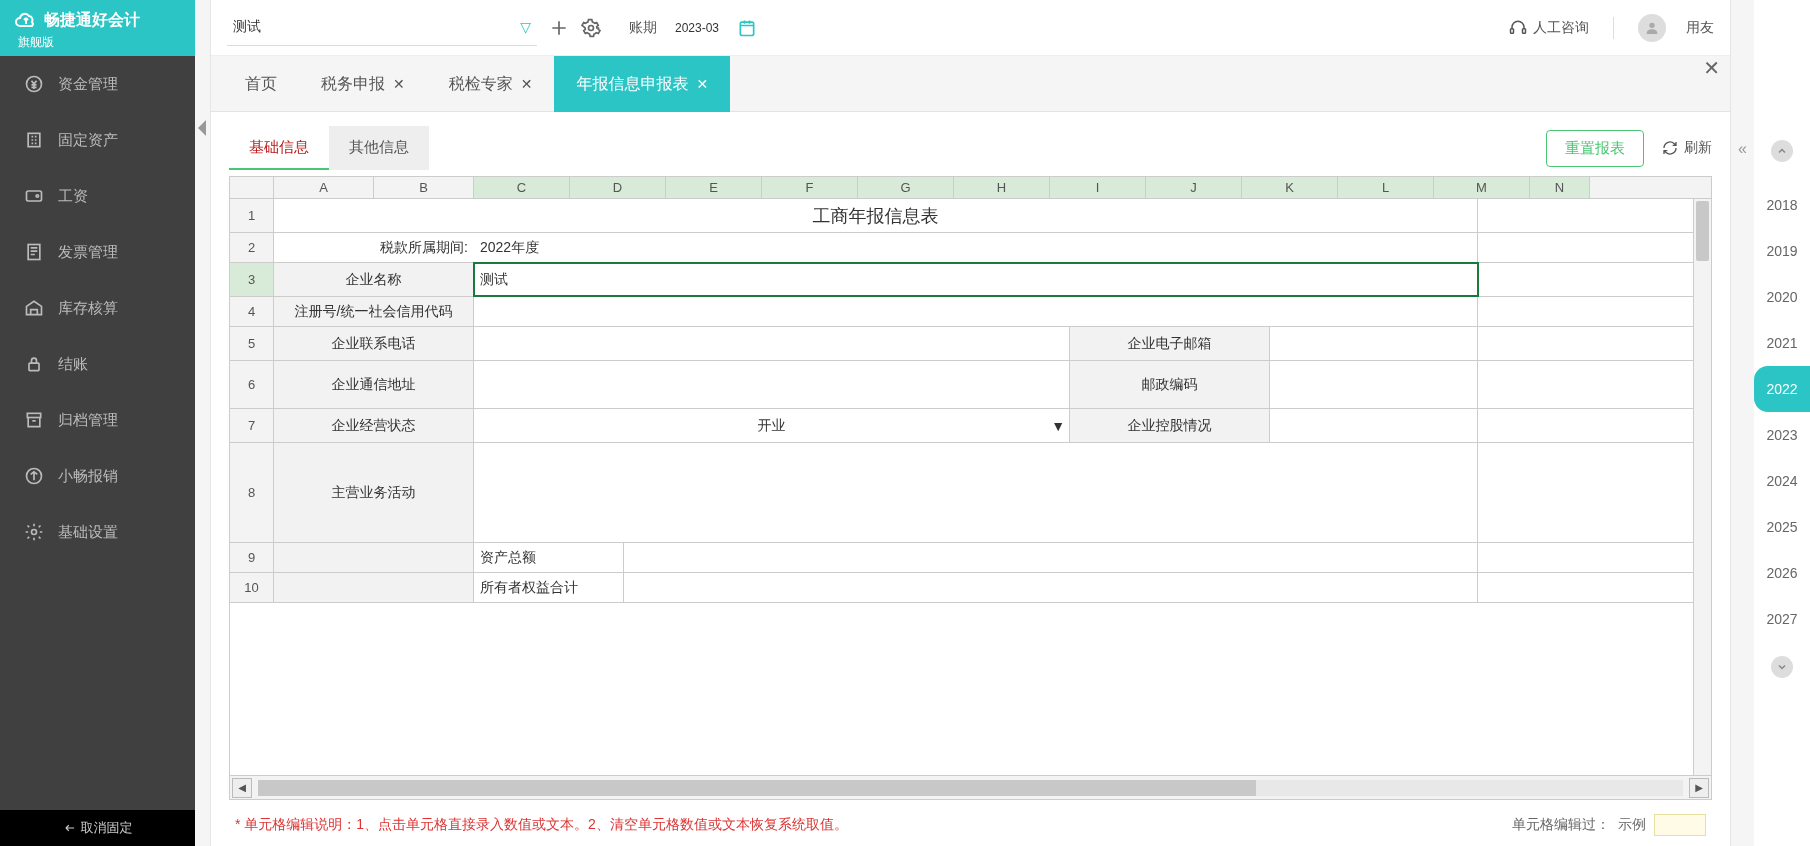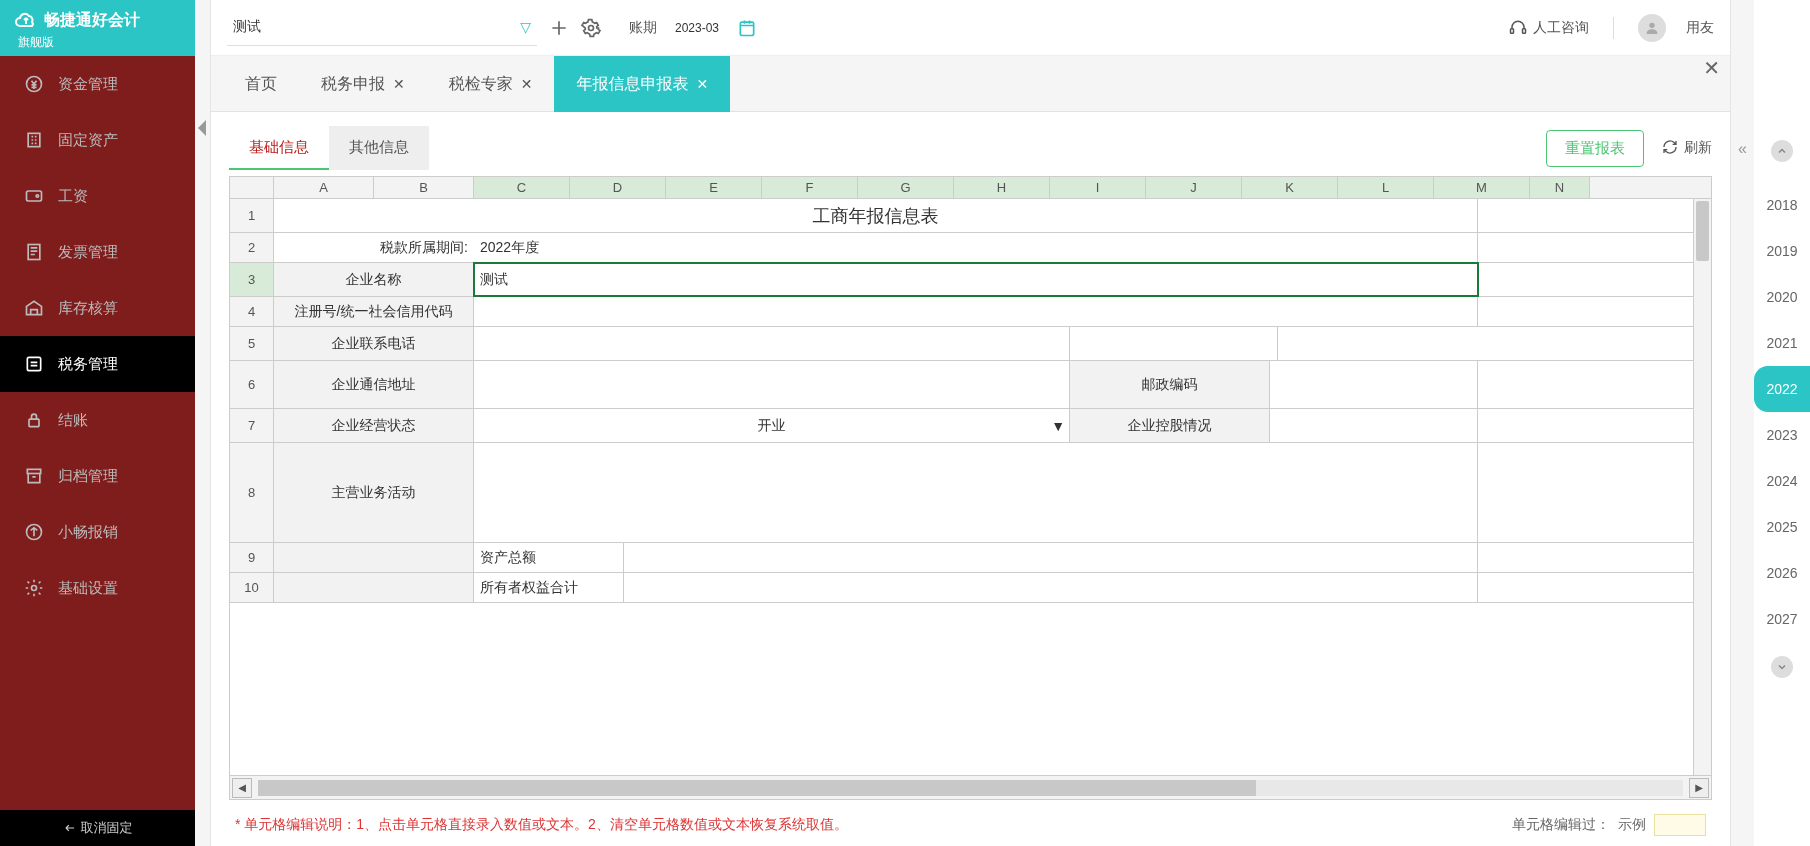--- a/index.html
+++ b/index.html
@@ -1,20 +1,20 @@
 <!DOCTYPE html>
 <html><head>
 <meta charset="utf-8">
 <style>
 * { margin: 0; padding: 0; box-sizing: border-box; }
 body { font-family: "Microsoft YaHei", Arial, sans-serif; font-size: 14px; color: #333; background: #fff; overflow: hidden; }
 .app { display: flex; height: 846px; width: 1810px; }
 
 
-.sidebar { width: 195px; background: #7f1d1d; color: #ccc; display: flex; flex-direction: column; }
+.sidebar { width: 195px; background: #404040; color: #ccc; display: flex; flex-direction: column; }
 .logo-area { background: #2bc5c5; height: 56px; padding: 8px 14px; color: #fff; }
 .logo-row { display: flex; align-items: center; gap: 6px; font-size: 16px; font-weight: bold; }
 .logo-icon { width: 24px; height: 24px; }
 .logo-sub { font-size: 12px; margin-top: 2px; margin-left: 4px; }
 .nav { flex: 1; overflow: hidden; }
 .nav-item { display: flex; align-items: center; gap: 14px; padding: 18px 24px; cursor: pointer; font-size: 15px; color: #bbb; }
 .nav-item.active { background: #000; color: #fff; }
 .nav-icon { width: 20px; height: 20px; flex-shrink: 0; }
 .unpin { height: 36px; display: flex; align-items: center; justify-content: center; gap: 4px; color: #ccc; background: #000; font-size: 13px; cursor: pointer; }
 
@@ -49,21 +49,21 @@
 
 .content { flex: 1; padding: 14px 18px 0 18px; display: flex; flex-direction: column; min-height: 0; background: #fff; position: relative; }
 
 
 .subtabs-row { display: flex; align-items: center; }
 .subtab { height: 44px; padding: 0 20px; display: flex; align-items: center; border-bottom: 2px solid transparent; cursor: pointer; color: #555; font-size: 15px; }
 .subtab.active { color: #b91c1c; border-bottom-color: #4bc574; }
 .subtab.inactive { background: #eee; }
 .actions { margin-left: auto; display: flex; align-items: center; gap: 18px; }
 .btn-reset { border: 1px solid #4bc574; color: #4bc574; background: #fff; padding: 8px 18px; border-radius: 4px; cursor: pointer; font-size: 15px; }
-.refresh { display: flex; align-items: flex-start; gap: 6px; color: #555; cursor: pointer; }
+.refresh { display: flex; align-items: center; gap: 6px; color: #555; cursor: pointer; }
 
 
 .sheet-wrap { margin-top: 6px; border: 1px solid #ccc; flex: 1; display: flex; flex-direction: column; min-height: 0; position: relative; }
 .col-headers { display: flex; background: #f3f3f3; border-bottom: 1px solid #ccc; height: 22px; font-size: 13px; color: #555; }
 .corner { width: 44px; border-right: 1px solid #ccc; background: #f3f3f3; }
 .colh { border-right: 1px solid #ccc; display: flex; align-items: center; justify-content: center; }
 .colh.sel { background: #d8ebd8; }
 .sheet-body { flex: 1; overflow: hidden; position: relative; }
 .row { display: flex; border-bottom: 1px solid #ccc; font-size: 14px; }
 .rowh { width: 44px; background: #f3f3f3; border-right: 1px solid #ccc; display: flex; align-items: center; justify-content: center; color: #555; font-size: 13px; }
@@ -146,27 +146,20 @@
           </svg>
           <span>发票管理</span>
         </div>
       <div class="nav-item">
           <svg class="nav-icon" viewBox="0 0 24 24" fill="none" stroke="currentColor" stroke-width="2">
             <path d="M3 10l9-6 9 6v10H3z"></path>
             <path d="M8 20v-6h8v6"></path>
           </svg>
           <span>库存核算</span>
         </div>
-      <div class="nav-item active">
-          <svg class="nav-icon" viewBox="0 0 24 24" fill="none" stroke="currentColor" stroke-width="2">
-            <rect x="4" y="4" width="16" height="16" rx="2"></rect>
-            <path d="M8 10h8M8 14h8"></path>
-          </svg>
-          <span>税务管理</span>
-        </div>
       <div class="nav-item">
           <svg class="nav-icon" viewBox="0 0 24 24" fill="none" stroke="currentColor" stroke-width="2">
             <rect x="6" y="11" width="12" height="9" rx="1"></rect>
             <path d="M9 11V8a3 3 0 0 1 6 0v3"></path>
           </svg>
           <span>结账</span>
         </div>
       <div class="nav-item">
           <svg class="nav-icon" viewBox="0 0 24 24" fill="none" stroke="currentColor" stroke-width="2">
             <rect x="4" y="4" width="16" height="5"></rect>
@@ -319,20 +312,21 @@
           <div class="row" style="height:30px">
             <div class="rowh">4</div>
             <div class="cell lbl" style="width:200px">注册号/统一社会信用代码</div>
             <div class="cell" style="width:1004px"></div>
           </div>
 
           <div class="row" style="height:34px">
             <div class="rowh">5</div>
             <div class="cell lbl" style="width:200px">企业联系电话</div>
             <div class="cell" style="width:596px"></div>
+            <div class="cell lbl" style="width:200px">企业电子邮箱</div>
             <div class="cell" style="width:208px"></div>
           </div>
 
           <div class="row" style="height:48px">
             <div class="rowh">6</div>
             <div class="cell lbl" style="width:200px">企业通信地址</div>
             <div class="cell" style="width:596px"></div>
             <div class="cell lbl" style="width:200px">邮政编码</div>
             <div class="cell" style="width:208px"></div>
           </div>

